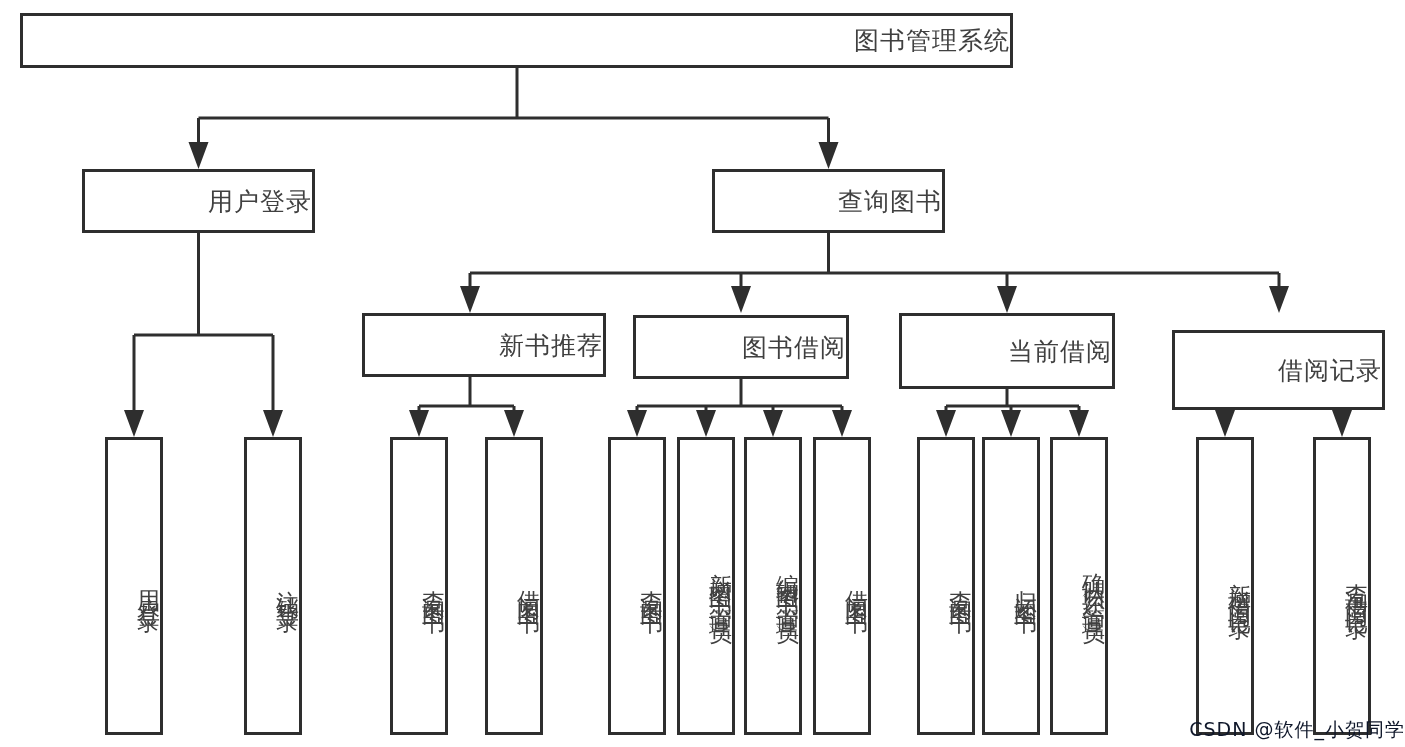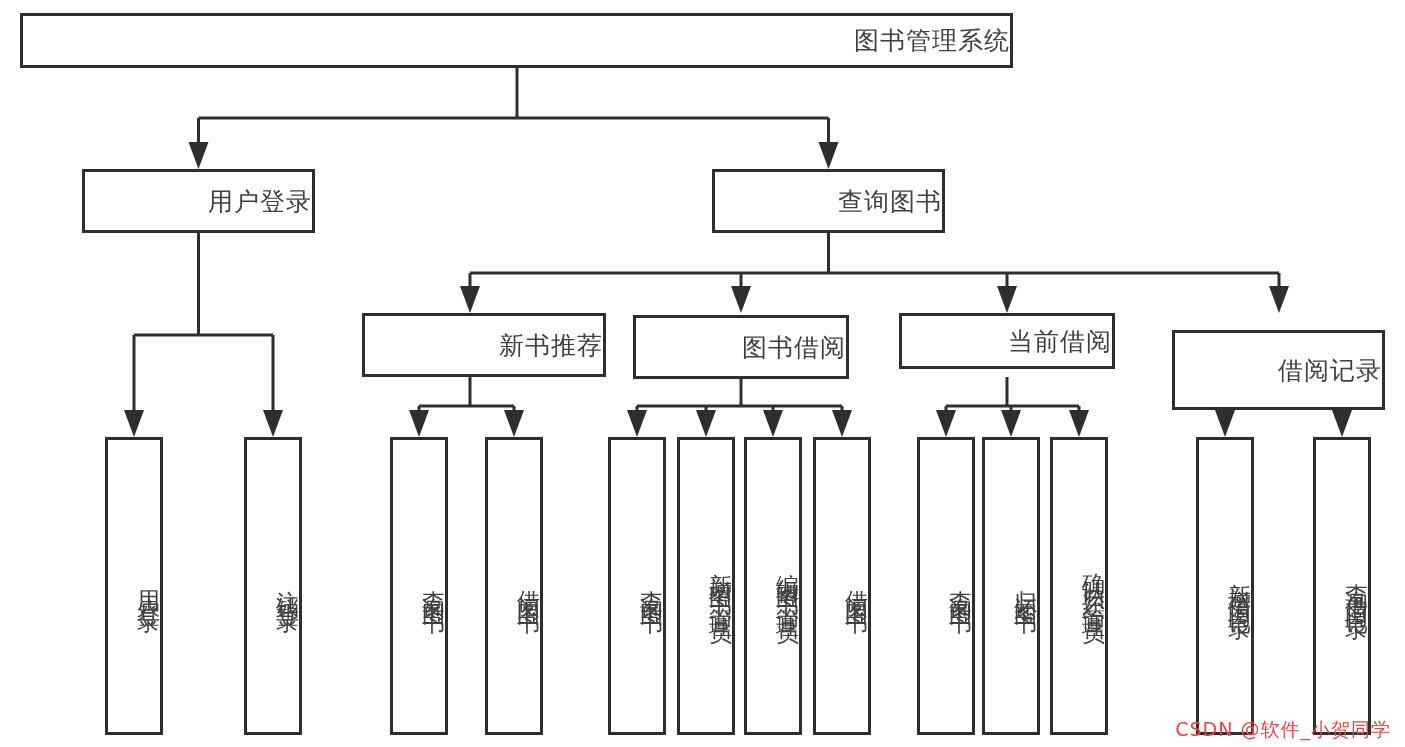--- a/index.html
+++ b/index.html
@@ -32,24 +32,24 @@
   .box.v span{
     writing-mode:vertical-rl;
     text-orientation:mixed;
     font-size:23px;
     letter-spacing:7px;
     line-height:1;
     white-space:nowrap;
   }
   .watermark{
     position:absolute;
-    right:14px;bottom:4px;
+    right:0;bottom:4px;
     font-size:19px;
     letter-spacing:1px;
-    color:#ef4444;
+    color:#0f172a;
     z-index:5;
     white-space:nowrap;
   }
 </style>
 </head>
 <body>
 
 <div id="stage">
 
   <svg id="connectors" viewBox="0 0 1405 747" xmlns="http://www.w3.org/2000/svg">
@@ -82,21 +82,21 @@
   <div class="box h" style="left:712px;top:169px;width:233px;height:64px">
     <span>查询图书</span>
   </div>
 
   <div class="box h" style="left:362px;top:313px;width:244px;height:64px">
     <span>新书推荐</span>
   </div>
   <div class="box h" style="left:633px;top:315px;width:216px;height:64px">
     <span>图书借阅</span>
   </div>
-  <div class="box h" style="left:899px;top:313px;width:216px;height:56px">
+  <div class="box h" style="left:899px;top:313px;width:216px;height:76px">
     <span>当前借阅</span>
   </div>
   <div class="box h" style="left:1172px;top:330px;width:213px;height:80px">
     <span>借阅记录</span>
   </div>
 
   <div class="box v" style="left:105px">
     <span>用户登录</span>
   </div>
   <div class="box v" style="left:244px">

